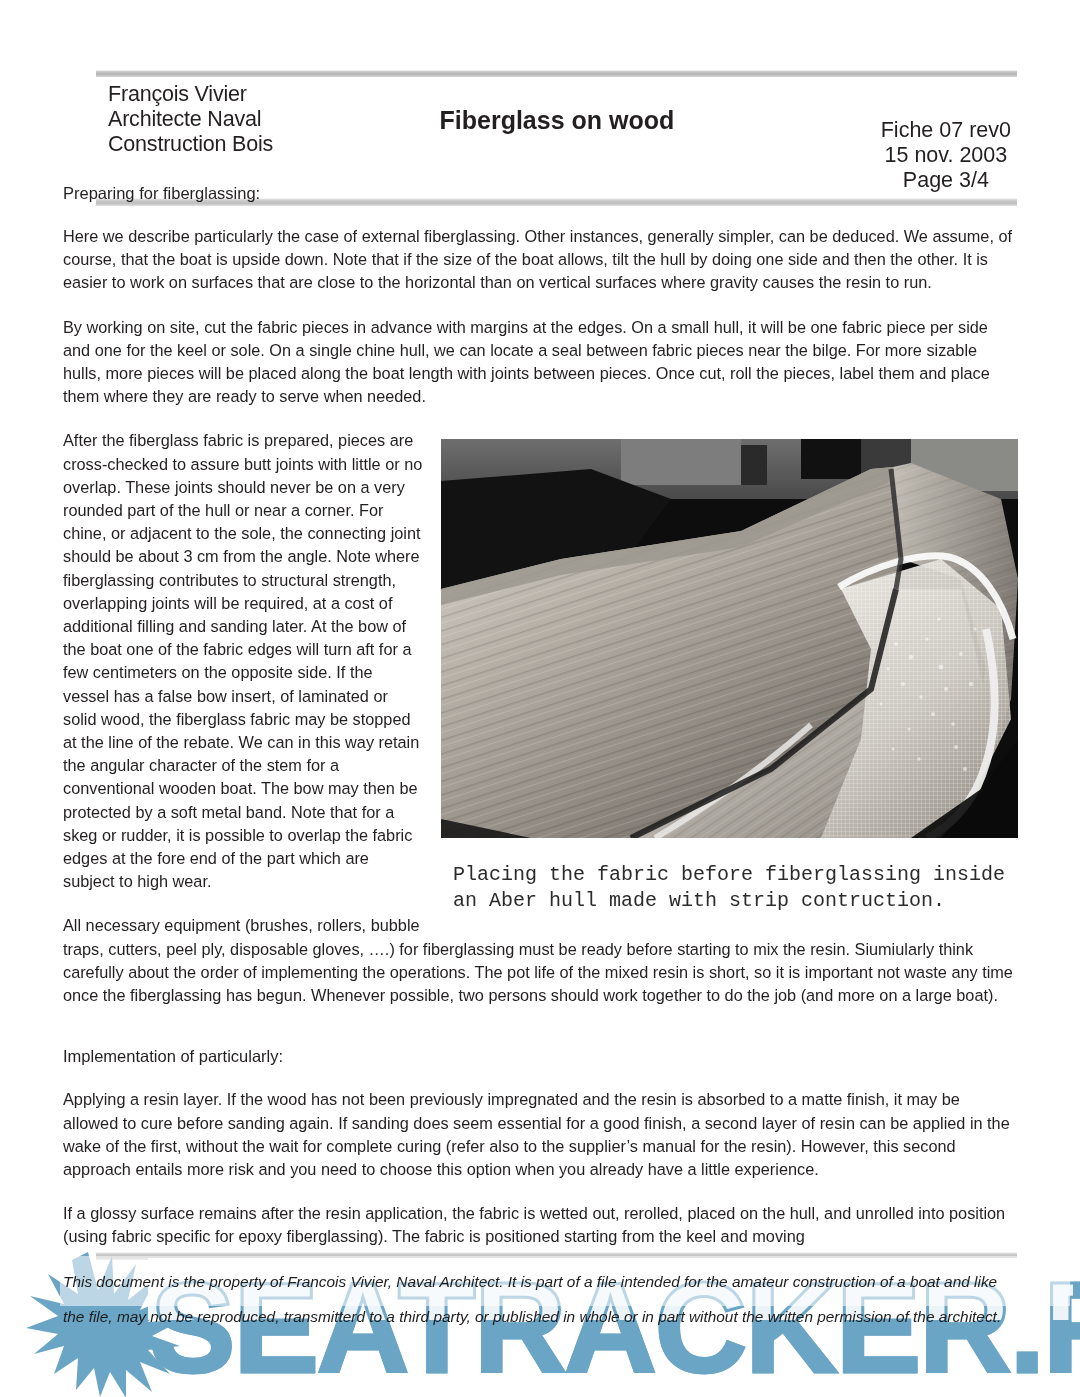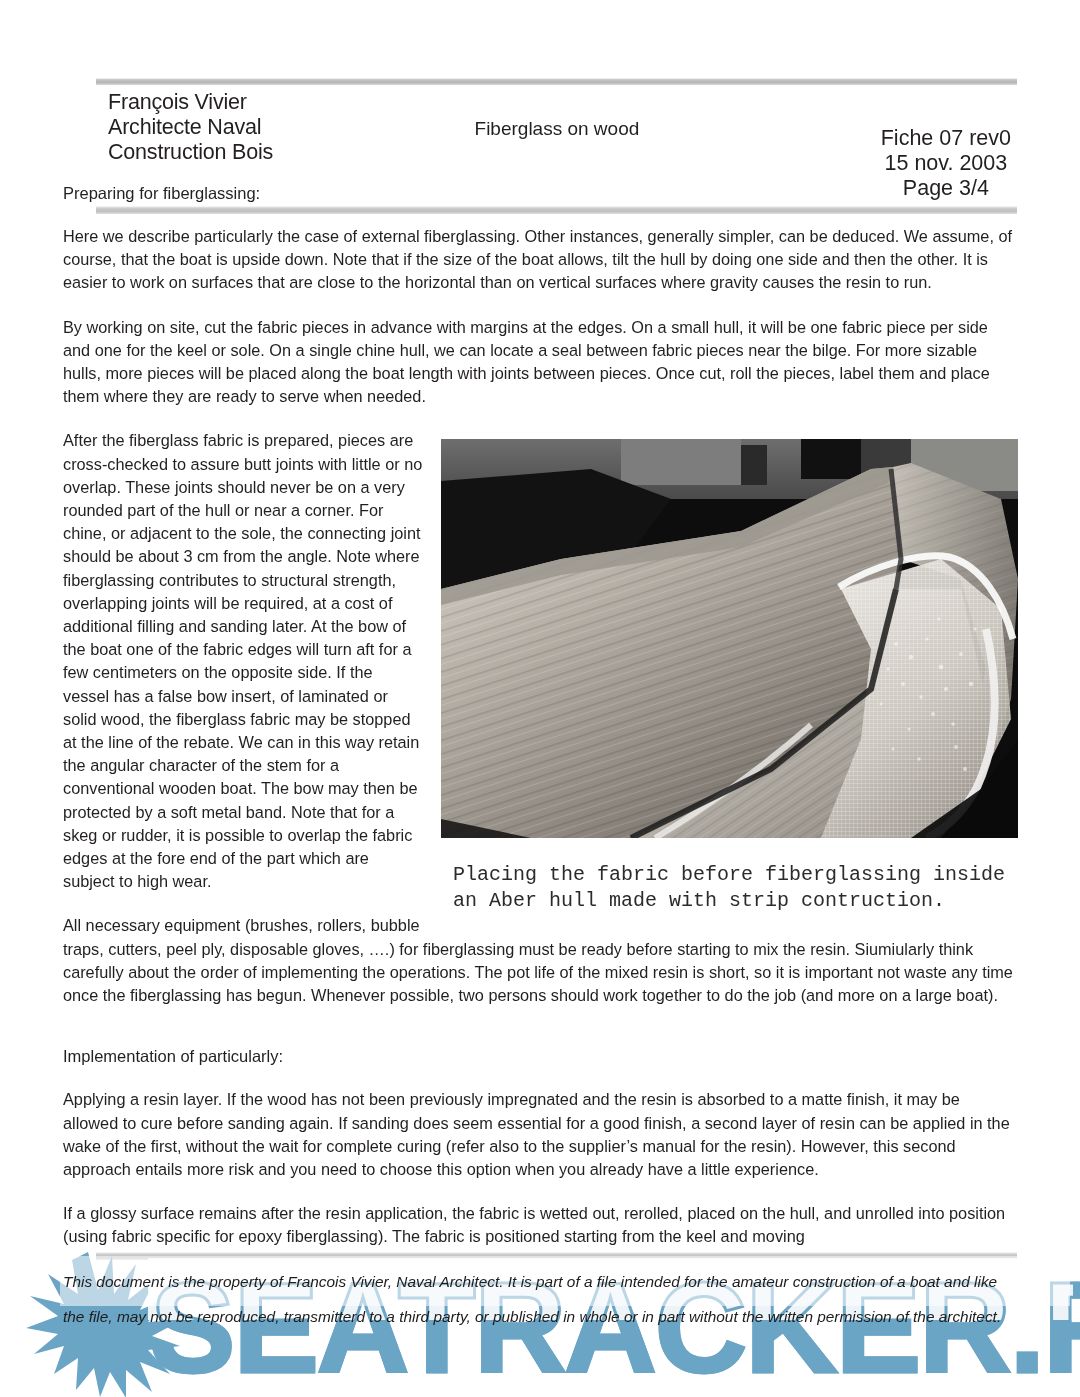--- a/index.html
+++ b/index.html
@@ -19,21 +19,21 @@
   .page {
     position: absolute;
     inset: 0;
     background: #ffffff;
   }
 
   
   .header-block {
     position: absolute;
     left: 96px;
-    top: 78px;
+    top: 70px;
     width: 921px;
   }
   .hdr-rule-top {
     height: 7px;
     background: linear-gradient(to bottom, #ffffff 0%, #c9c9c9 22%, #b4b4b4 60%, #d8d8d8 100%);
   }
   .hdr-rule-bottom {
     height: 8px;
     margin-top: 2px;
     background: linear-gradient(to bottom, #ffffff 0%, #cfcfcf 25%, #bdbdbd 65%, #e2e2e2 100%);
@@ -46,24 +46,25 @@
   }
   .hdr-left {
     font-size: 21.5px;
     line-height: 25px;
     letter-spacing: -0.2px;
     white-space: nowrap;
   }
   .hdr-center {
     flex: 1;
     text-align: center;
-    font-size: 19px;
+    font-size: 25px;
     line-height: 25px;
     padding-top: 26px;
     padding-right: 40px;
+    font-weight: bold;
   }
   .hdr-right {
     font-size: 21.5px;
     line-height: 25px;
     text-align: center;
     white-space: nowrap;
     padding-right: 4px;
     margin-top: 36px;
   }
 

